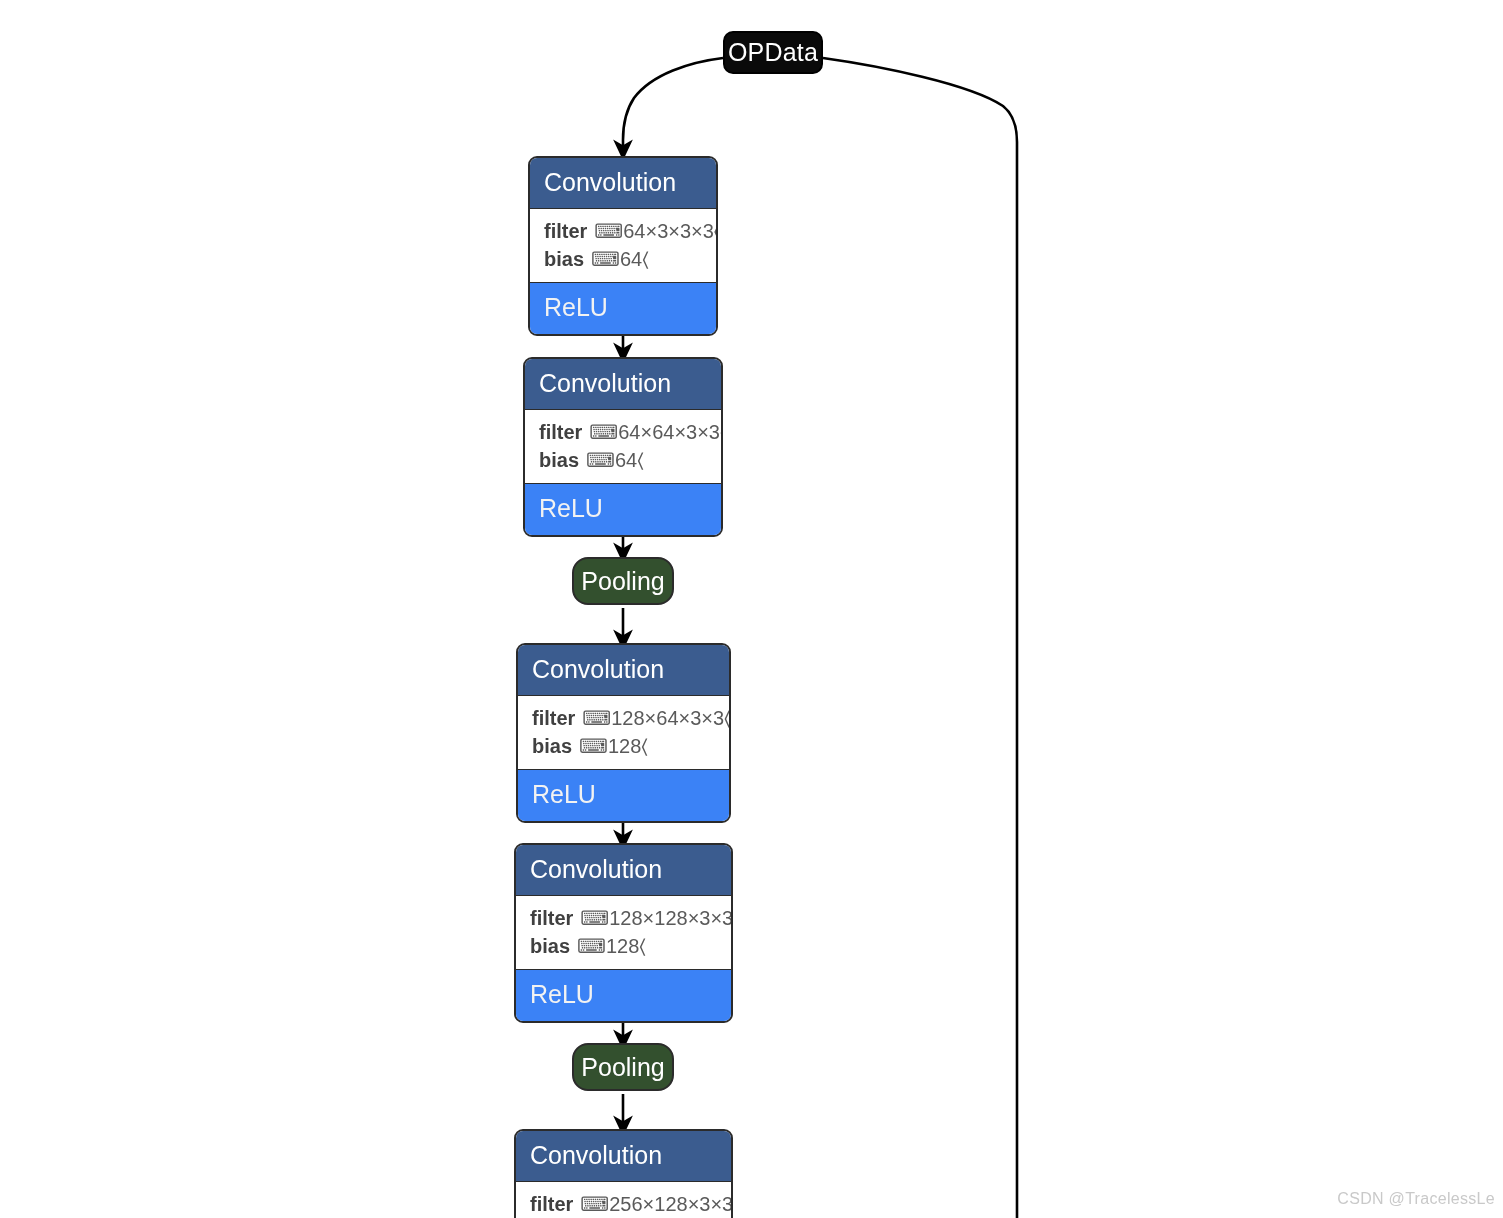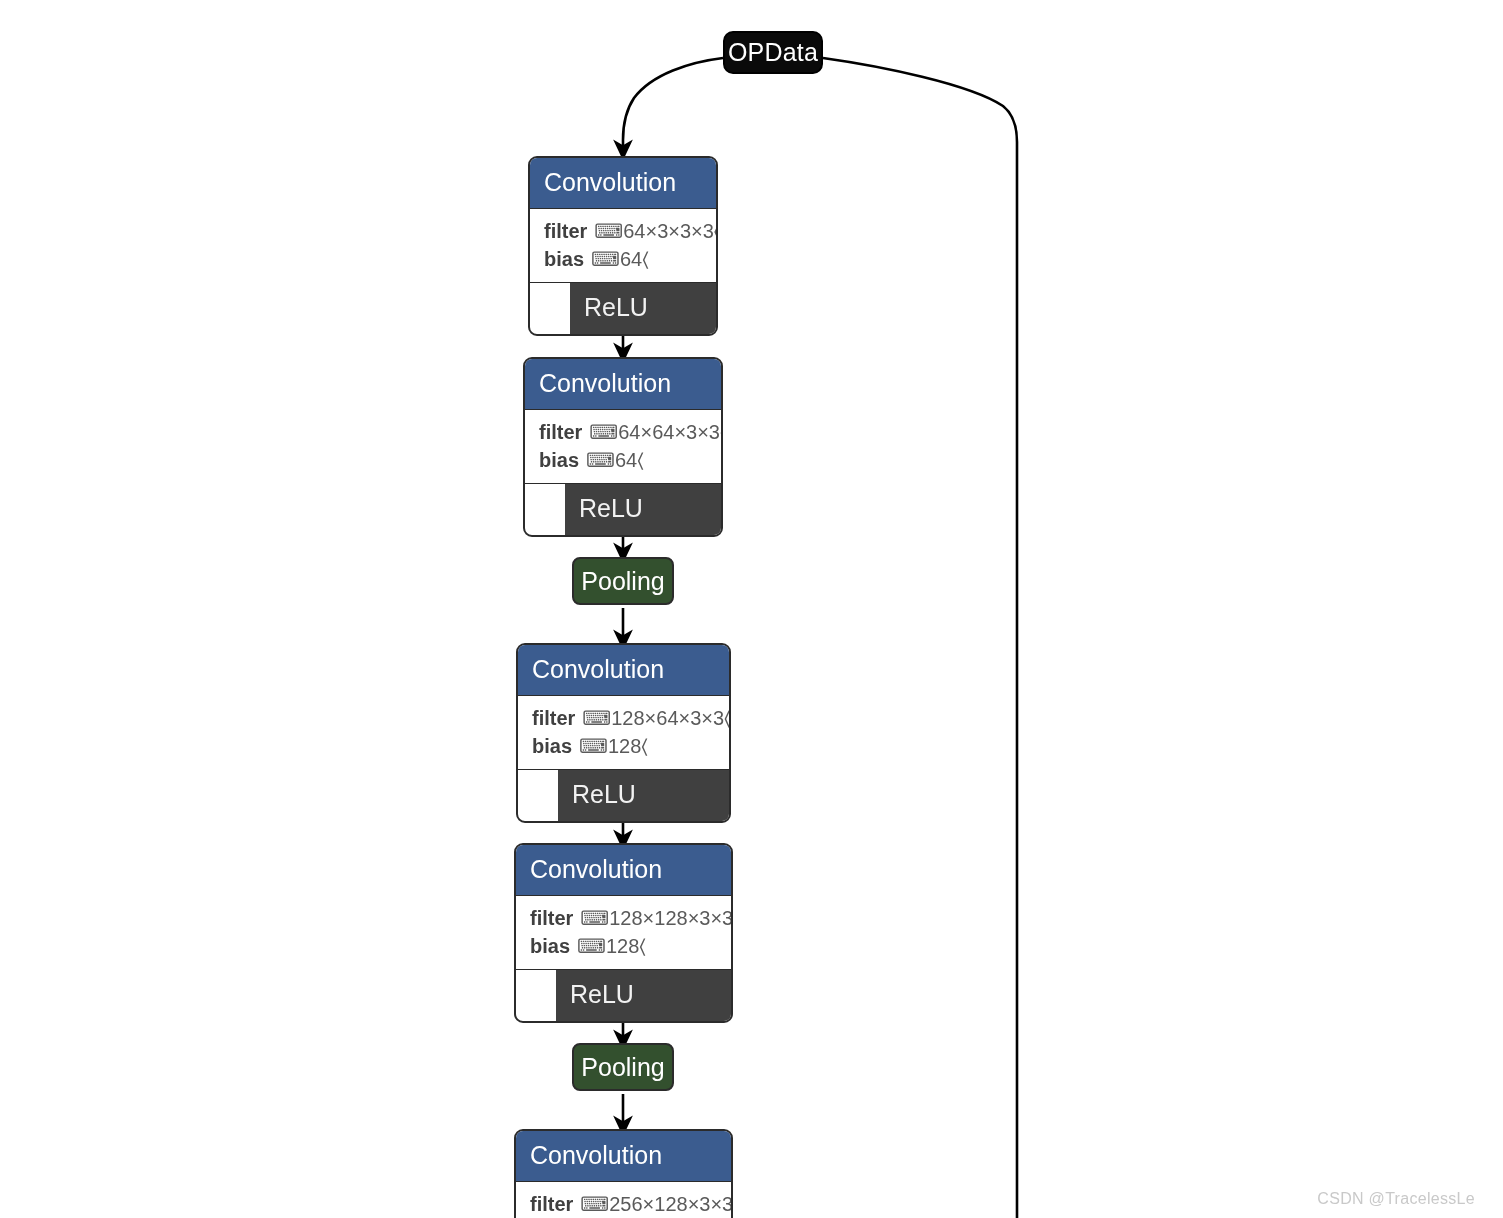--- a/index.html
+++ b/index.html
@@ -72,47 +72,46 @@
   }
   .param-key {
     font-weight: bold;
     color: #404040;
   }
   .param-val {
     color: #5a5a5a;
     margin-left: 7px;
   }
   .layer-act {
-    background: #404040;
+    background: #3b82f6;
     color: #f2f2f2;
     font-size: 25px;
     line-height: 1;
     padding: 12px 14px 14px 14px;
     box-sizing: border-box;
-    margin-left: 40px;
   }
 
   
   .pool-node {
     position: absolute;
     background: #33502e;
     border: 2px solid #2b2b2b;
-    border-radius: 8px;
+    border-radius: 16px;
     color: #ffffff;
     display: flex;
     align-items: center;
     justify-content: center;
     font-size: 25px;
     box-sizing: border-box;
   }
 
   
   .watermark {
     position: absolute;
-    right: 28px;
+    right: 8px;
     bottom: 10px;
     color: #c9c9c9;
     font-size: 16px;
     letter-spacing: 0.3px;
     user-select: none;
   }
 </style>
 </head>
 <body>
 

